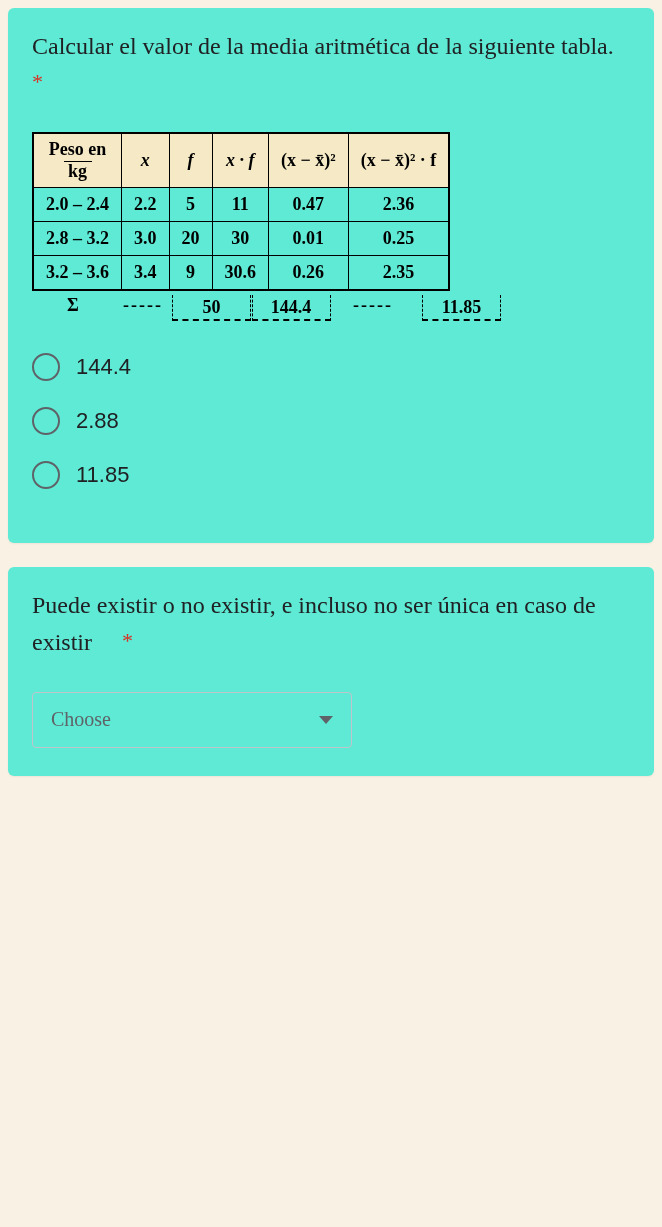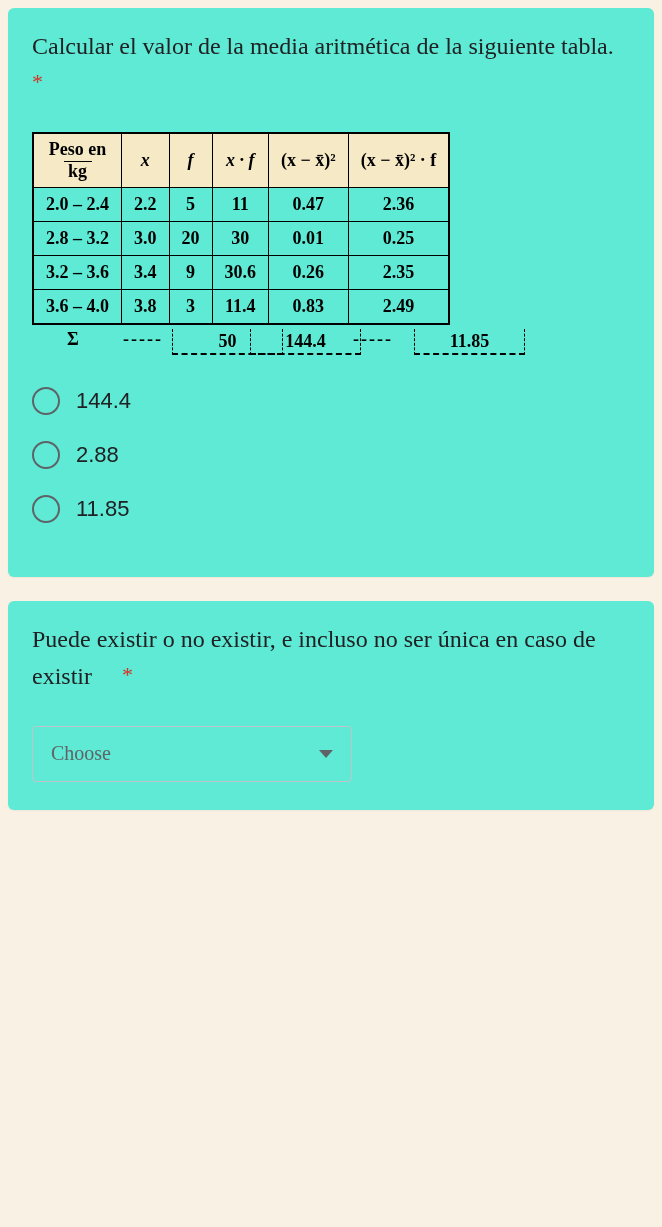--- a/index.html
+++ b/index.html
@@ -89,21 +89,21 @@
   .sum-dev   { width: 82px; letter-spacing: 2px;}
   .sum-devf  { width: 95px; }
   .underline-dashed {
     border-bottom: 2px dashed #000;
     border-left: 1px dashed #000;
     border-right: 1px dashed #000;
     height: 24px;
     line-height: 24px;
     display: inline-block;
     min-width: 65px;
-    padding: 0 22px;
+    padding: 0 6px;
   }
 
   
   .options { margin-top: 32px; }
   .option-row {
     display: flex;
     align-items: center;
     gap: 16px;
     margin: 26px 0;
     cursor: pointer;
@@ -189,28 +189,20 @@
           <td class="cell-notop-left">0.01</td>
           <td class="cell-notop-left">0.25</td>
         </tr>
         <tr>
           <td class="cell-notop-left">3.2 – 3.6</td>
           <td class="cell-notop-left">3.4</td>
           <td class="cell-notop-left">9</td>
           <td class="cell-notop-left">30.6</td>
           <td class="cell-notop-left">0.26</td>
           <td class="cell-notop-left">2.35</td>
-        </tr>
-        <tr>
-          <td class="cell-notop-left">3.6 – 4.0</td>
-          <td class="cell-notop-left">3.8</td>
-          <td class="cell-notop-left">3</td>
-          <td class="cell-notop-left">11.4</td>
-          <td class="cell-notop-left">0.83</td>
-          <td class="cell-notop-left">2.49</td>
         </tr>
       </tbody>
     </table>
 
     <div class="sum-row">
       <div class="sum-col sum-sigma">Σ</div>
       <div class="sum-col sum-x dash">-----</div>
       <div class="sum-col sum-f">
         <span class="underline-dashed">50</span>
       </div>

